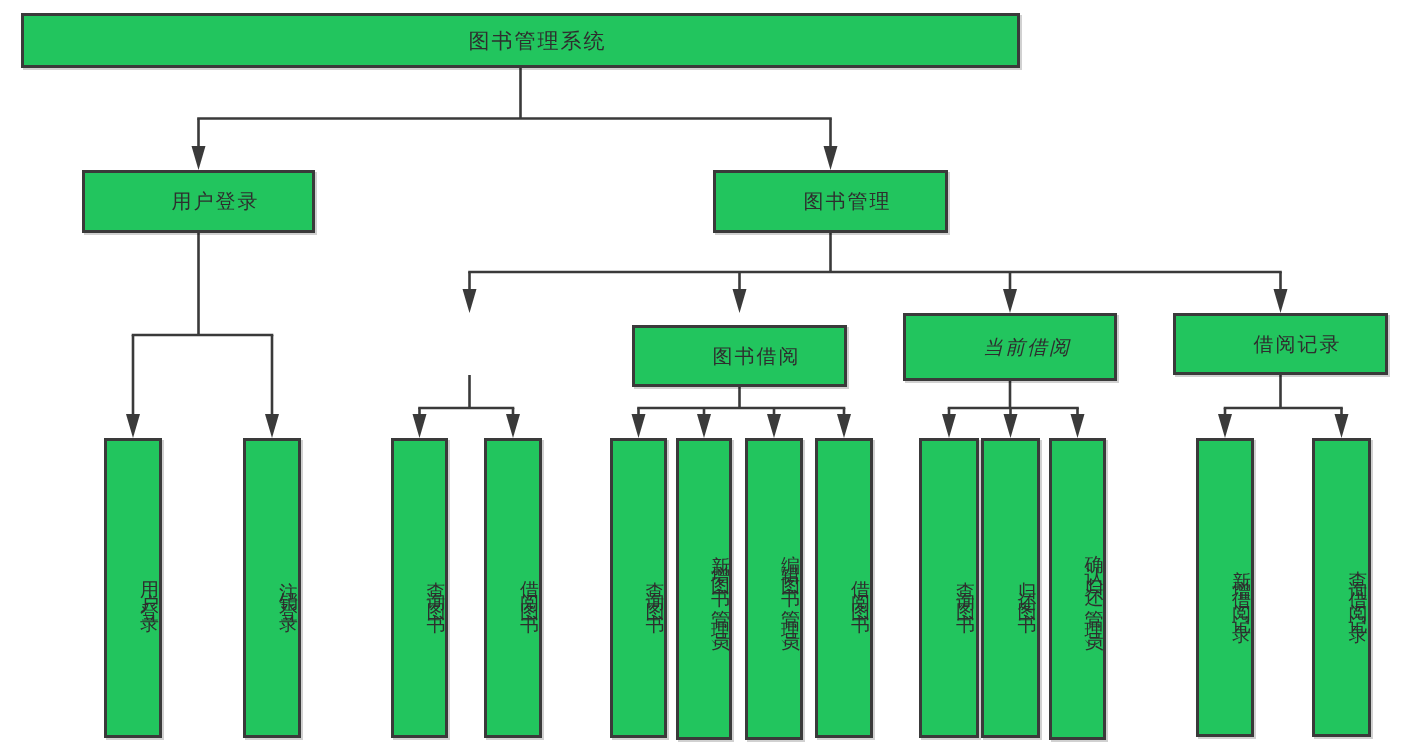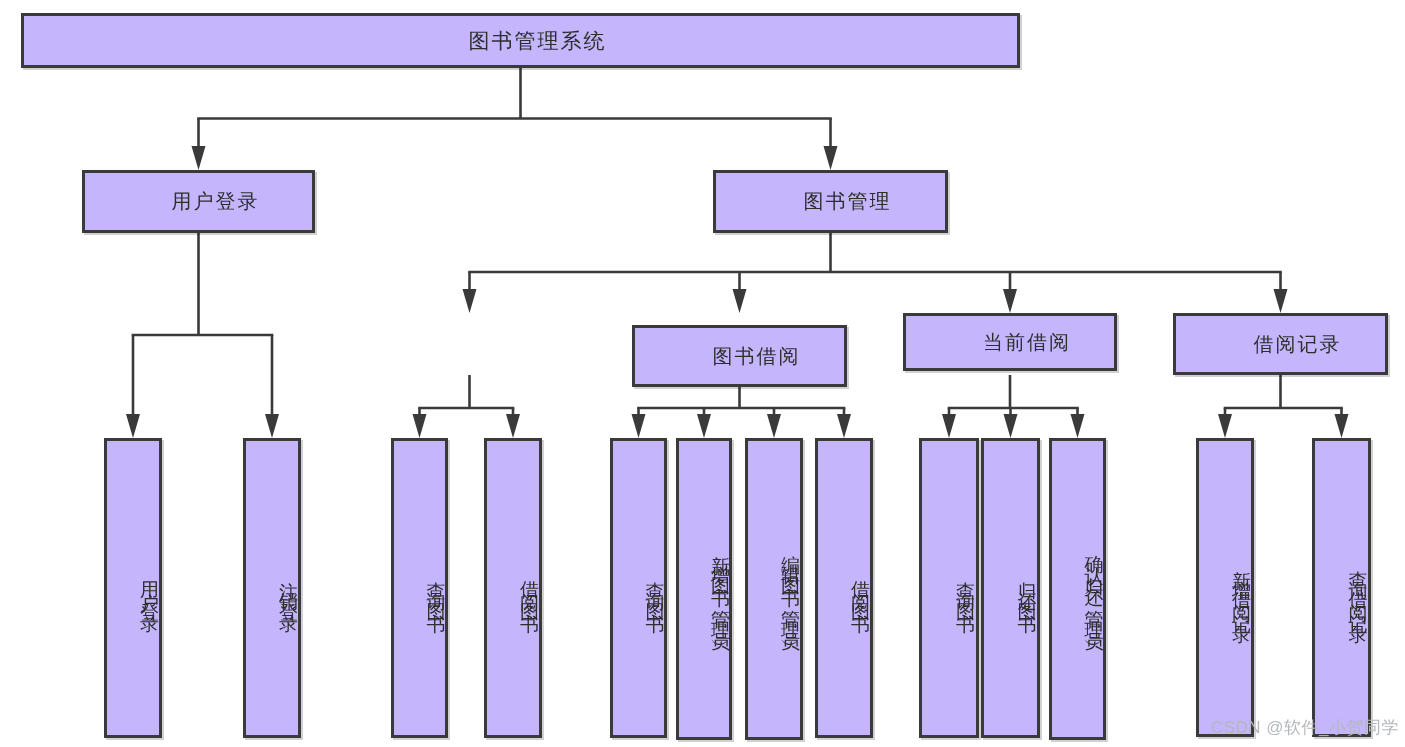--- a/index.html
+++ b/index.html
@@ -2,21 +2,21 @@
 <html><head>
 <meta charset="utf-8">
 <style>
   html,body { margin:0; padding:0; background:#ffffff; }
   #canvas {
     position:relative; width:1405px; height:747px; background:#ffffff;
     font-family:"Liberation Sans", sans-serif; overflow:hidden;
   }
   #wires { position:absolute; left:0; top:0; width:1405px; height:747px; }
   .node {
-    position:absolute; background:#c4b5fd; border:3px solid #3a3a3a;
+    position:absolute; background:#22c55e; border:3px solid #3a3a3a;
     box-sizing:border-box; display:flex; align-items:center; justify-content:center;
     color:#2e2e2e; box-shadow:2px 2px 0 rgba(0,0,0,0.18); z-index:2;padding-left:34px;
   }
   .h  { font-size:20px; letter-spacing:2px; white-space:nowrap; }
   .rootlbl { font-size:21px; }
   .v .lbl {
     writing-mode:vertical-rl; text-orientation:mixed;
     font-size:19px; letter-spacing:11px; line-height:1; white-space:nowrap;
   }
   .watermark {
@@ -83,21 +83,21 @@
       <path d="M1341.5 408 V420" stroke="#3a3a3a" stroke-width="2.6" fill="none"></path>
       <polygon points="1334.5,414 1348.5,414 1341.5,438" fill="#3a3a3a"></polygon>
     </svg>
 
   <div class="node h rootlbl" style="left:21px; top:13px; width:999px; height:55px;">图书管理系统</div>
 
   <div class="node h" style="left:82px; top:170px; width:233px; height:63px;">用户登录</div>
   <div class="node h" style="left:713px; top:170px; width:235px; height:63px;">图书管理</div>
 
   <div class="node h" style="left:632px; top:313px; width:215px; height:62px;margin-top:12px;">图书借阅</div>
-  <div class="node h" style="left:903px; top:313px; width:214px; height:58px;">当前借阅</div>
+  <div class="node h" style="left:903px; top:313px; width:214px; height:68px;font-style:italic;">当前借阅</div>
   <div class="node h" style="left:1173px; top:313px; width:215px; height:62px;font-family:Liberation Mono, monospace;">借阅记录</div>
 
   <div class="node v" style="left:104px; top:438px; width:58px; height:300px;">
     <span class="lbl">用户登录</span>
     </div>
   <div class="node v" style="left:243px; top:438px; width:58px; height:300px;">
     <span class="lbl">注销登录</span>
     </div>
 
   <div class="node v" style="left:391px; top:438px; width:57px; height:300px;">
@@ -130,14 +130,13 @@
     <span class="lbl">确认归还（管理员）</span>
     </div>
 
   <div class="node v" style="left:1196px; top:438px; width:58px; height:299px;">
     <span class="lbl">新增借阅记录</span>
     </div>
   <div class="node v" style="left:1312px; top:438px; width:59px; height:299px;">
     <span class="lbl">查询借阅记录</span>
     </div>
 
-  <div class="watermark">CSDN @软件_小贺同学</div>
 </div>
 
 </body></html>

